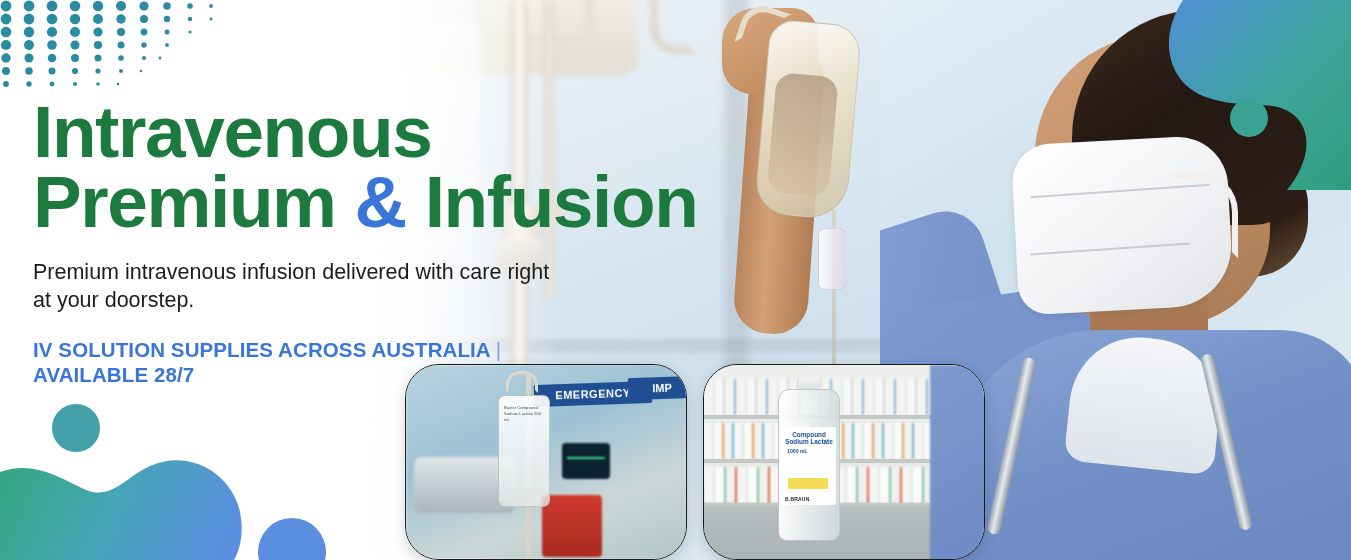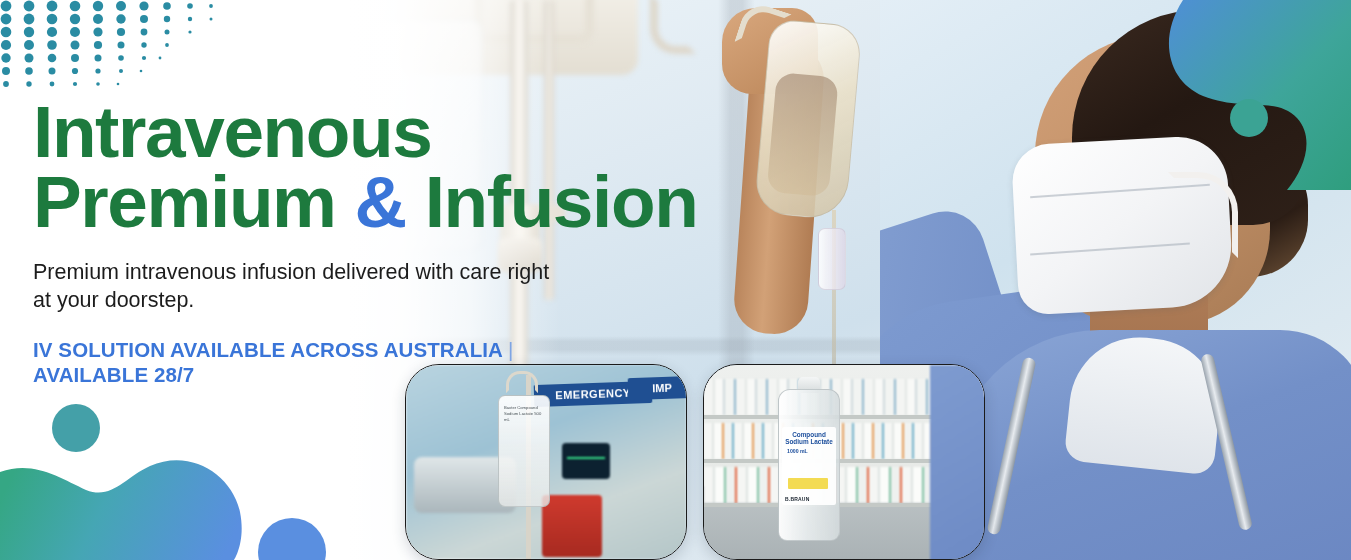--- a/index.html
+++ b/index.html
@@ -440,21 +440,21 @@
 
   <div class="copy">
     <h1 class="headline">
       <span>Intravenous</span>
       <span class="l2"><span>Premium </span><span class="amp">&amp;</span><span> Infusion</span></span>
     </h1>
 
     <p class="subcopy">Premium intravenous infusion delivered with care right at your doorstep.</p>
 
     <p class="tagline">
-      <span>IV SOLUTION AVAILABLE ACROSS AUSTRALIA</span>
+      <span>IV SOLUTION SUPPLIES ACROSS AUSTRALIA</span>
       <span class="sep">|</span>
       <span>AVAILABLE 28/7</span>
     </p>
   </div>
 
   <div class="cards">
 
     <div class="card">
       <div class="c1-bg"></div>
       <div class="c1-bed"></div>

